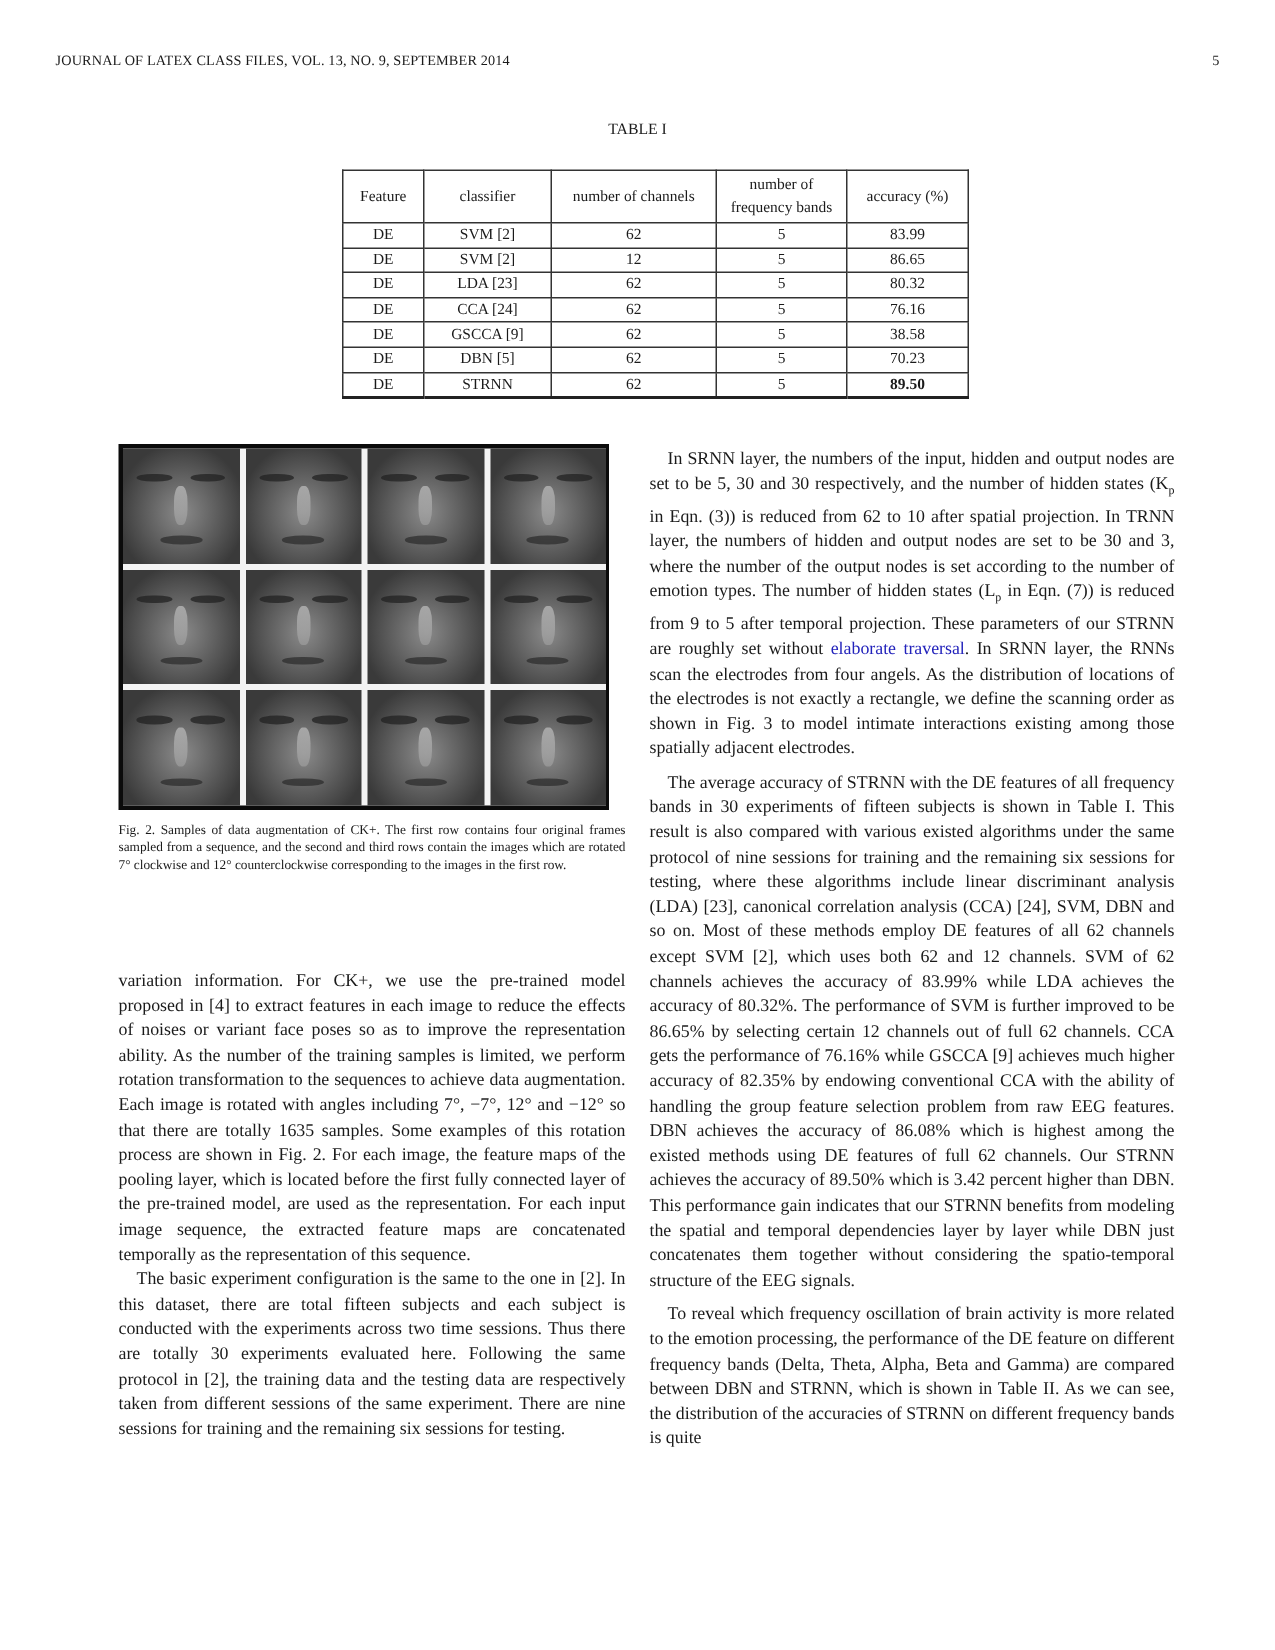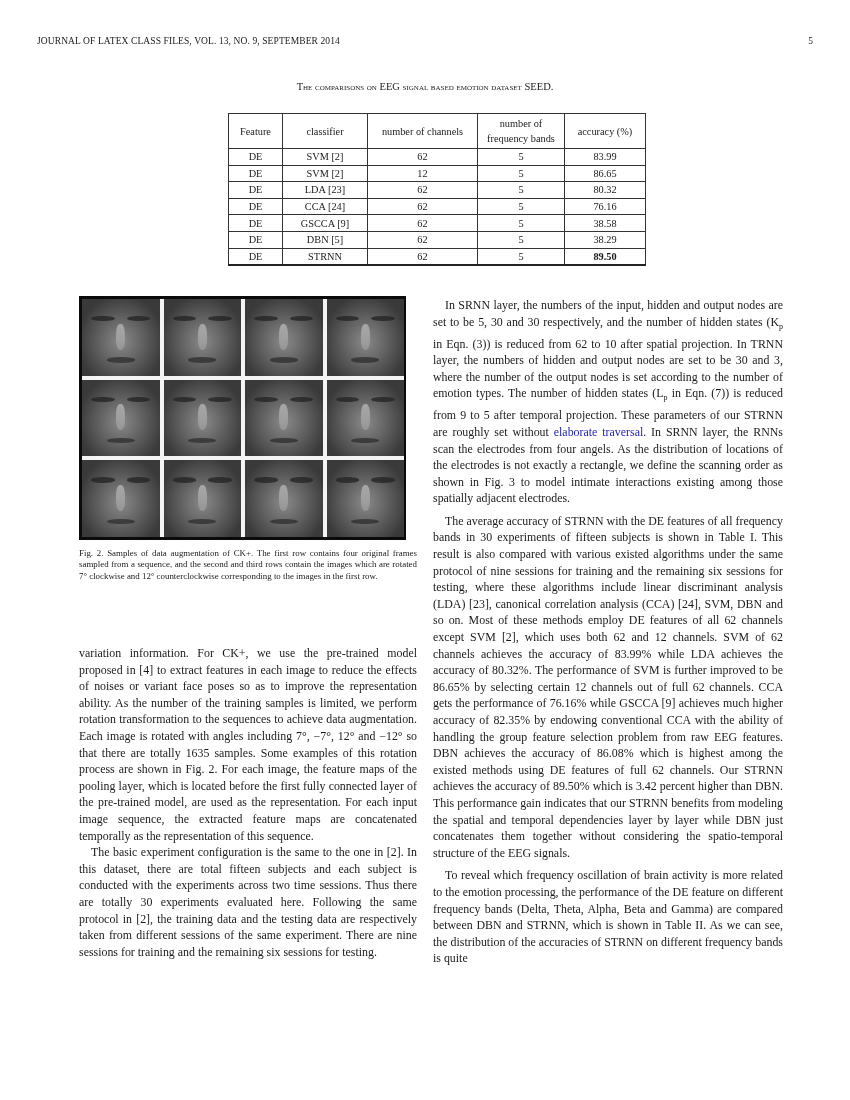--- a/index.html
+++ b/index.html
@@ -54,21 +54,21 @@
 </style>
 </head>
 <body>
 
 <div class="header">
   <span class="left">JOURNAL OF LATEX CLASS FILES, VOL. 13, NO. 9, SEPTEMBER 2014</span>
   <span class="right">5</span>
 </div>
 
 <div class="table-caption">
-  <div class="sc">The comparisons on EEG signal based emotion dataset SEED.</div>
+  <div>TABLE I</div>
 </div>
 
 <table class="tbl">
   <thead>
     <tr>
       <th class="c0">Feature</th>
       <th class="c1">classifier</th>
       <th class="c2">number of channels</th>
       <th class="c3">number of frequency bands</th>
       <th class="c4">accuracy (%)</th>
@@ -108,21 +108,21 @@
       <td>GSCCA [9]</td>
       <td>62</td>
       <td>5</td>
       <td>38.58</td>
     </tr>
     <tr>
       <td>DE</td>
       <td>DBN [5]</td>
       <td>62</td>
       <td>5</td>
-      <td>38.29</td>
+      <td>70.23</td>
     </tr>
     <tr class="last">
       <td>DE</td>
       <td>STRNN</td>
       <td>62</td>
       <td>5</td>
       <td class="bold">89.50</td>
     </tr>
   </tbody>
 </table>

